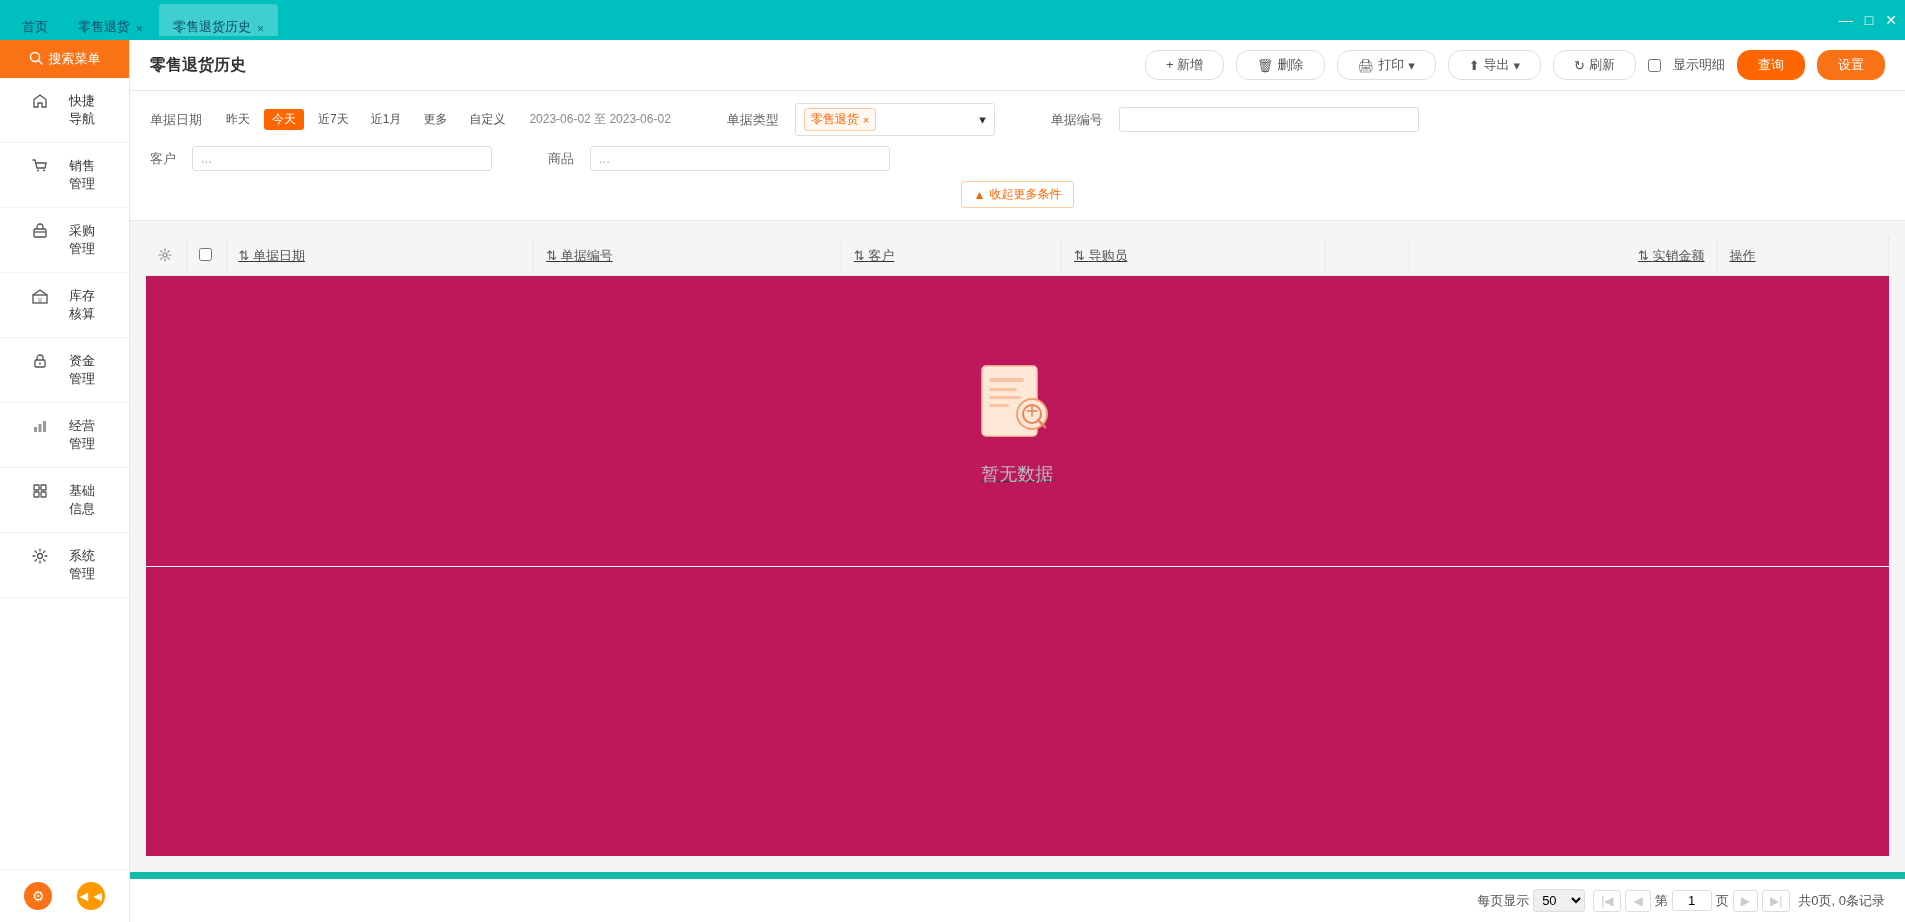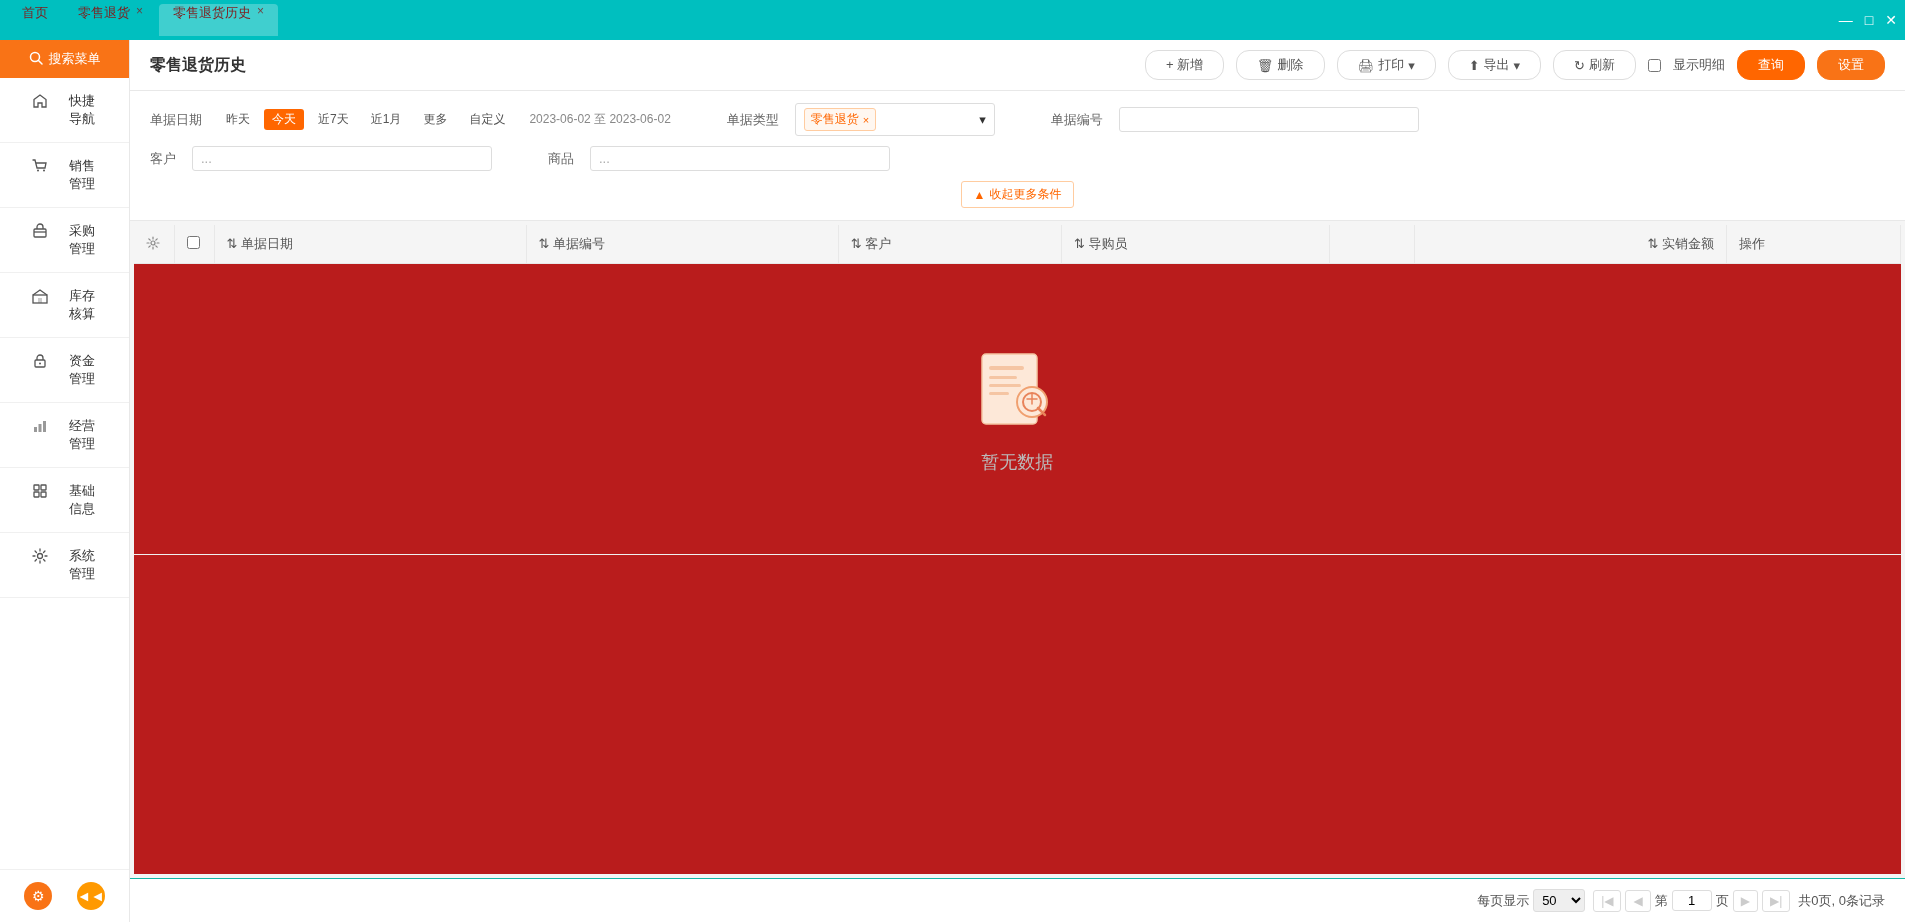--- a/index.html
+++ b/index.html
@@ -9,24 +9,24 @@
     .tab-bar {
       background: #00bfbf;
       display: flex;
       align-items: center;
       height: 40px;
       padding: 0 8px;
       flex-shrink: 0;
     }
     .tab-bar .tab {
       display: flex;
-      align-items: flex-start;
+      align-items: flex-end;
       padding: 0 14px;
       height: 32px;
-      color: #7f1d1d;
+      color: #0c4a6e;
       cursor: pointer;
       font-size: 13px;
       border-radius: 4px 4px 0 0;
       margin-right: 2px;
     }
     .tab-bar .tab.home {
       background: transparent;
     }
     .tab-bar .tab.active {
       background: rgba(255,255,255,0.25);
@@ -262,23 +262,24 @@
       padding: 4px 12px;
       border: 1px solid #ffcca0;
       border-radius: 3px;
       background: white;
       margin: 4px auto 0;
     }
 
     
     .table-area {
       flex: 1;
-      background: #b91c1c;
+      background: #be185d;
       overflow: auto;
-      margin: 4px;
+      margin: 16px;
+      text-decoration: underline;
     }
     .data-table {
       width: 100%;
       border-collapse: collapse;
     }
     .data-table thead tr {
       background: #f5f5f5;
       border-bottom: 1px solid #e8e8e8;
     }
     .data-table th {
@@ -319,21 +320,21 @@
       margin-bottom: 16px;
     }
     .empty-text {
       font-size: 18px;
       color: #bbb;
     }
 
     
     .pagination-bar {
       background: white;
-      border-top: 1px solid #14b8a6;
+      border-top: 7px solid #14b8a6;
       padding: 10px 20px;
       display: flex;
       align-items: center;
       justify-content: flex-end;
       gap: 8px;
       flex-shrink: 0;
       font-size: 13px;
       color: #555;
     }
     .page-size-select {

